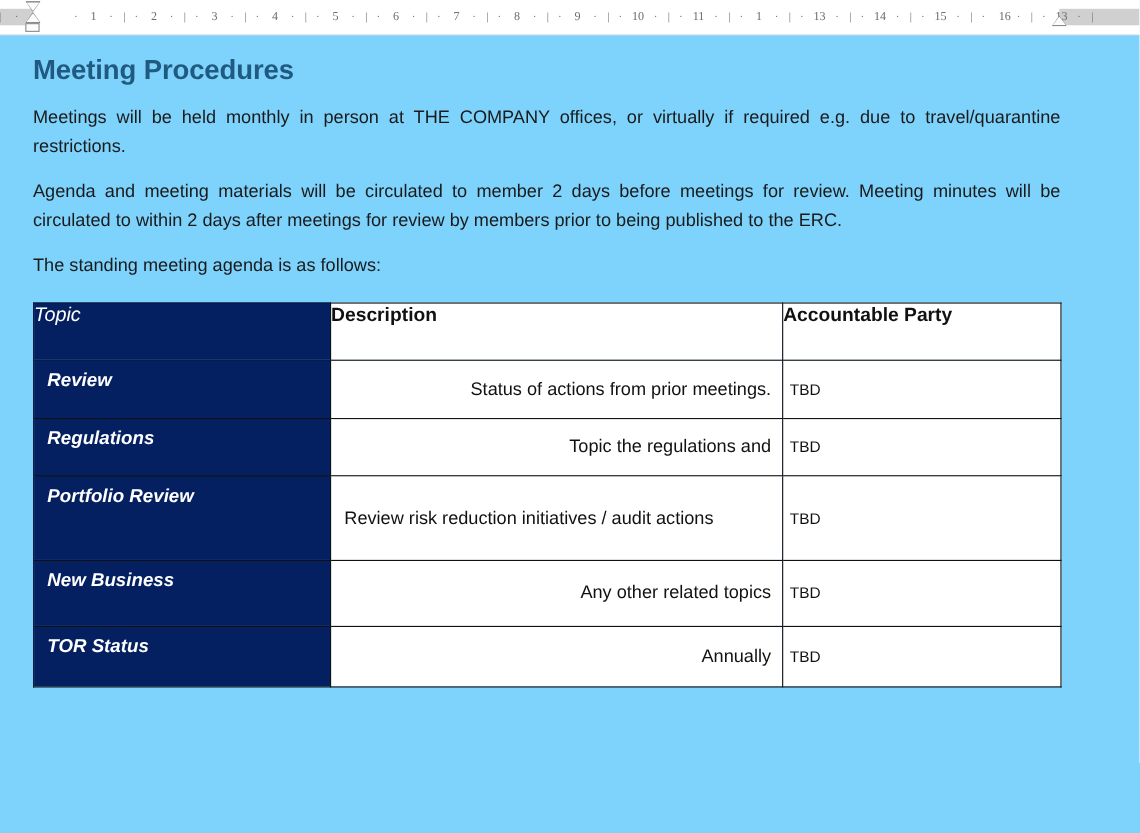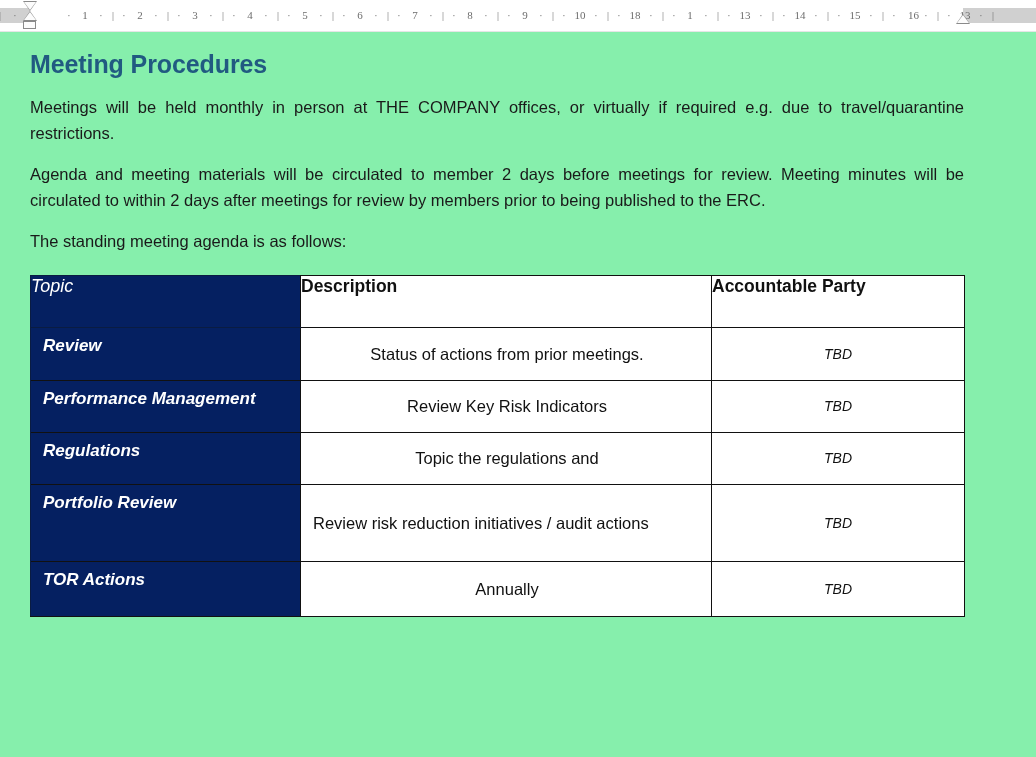--- a/index.html
+++ b/index.html
@@ -101,21 +101,21 @@
     width: 12px; height: 8px;
     clip-path: polygon(50% 0, 100% 100%, 0 100%);
     background: #fcfcfc;
   }
 
   
   .page {
     position: relative;
     width: 1036px;
     height: 726px;
-    background: #86efac;
+    background: #7dd3fc;
     box-sizing: border-box;
     padding: 0;
   }
   .content {
     position: absolute;
     left: 30px;
     top: 0;
     width: 934px;
   }
 
@@ -207,28 +207,26 @@
     color: #111111;
     font-size: 16.5px;
     line-height: 26px;
     padding: 0 10px 0 12px;
     border: 1px solid #111111;
     border-top-color: #3a3a3a;
     vertical-align: middle;
     text-align: justify;
     text-justify: inter-word;
   }
-  td.desc-cell.no-justify { text-align: center; }
+  td.desc-cell.no-justify { text-align: right; }
 
   td.party-cell {
     background: #ffffff;
     color: #111111;
     font-size: 14px;
-    font-style: italic;
-    text-align: center;
     vertical-align: middle;
     border: 1px solid #111111;
     padding: 0 6px;
   }
 
   
   tr.r-actions td   { height: 53px; }
   tr.r-perf td      { height: 52px; }
   tr.r-regs td      { height: 52px; }
   tr.r-portfolio td { height: 77px; }
@@ -279,21 +277,21 @@
       <div class="tick dot" style="left: 486px;">·</div>
       <div class="tick bar" style="left: 498px;">|</div>
       <div class="tick num" style="left: 525px;">9</div>
       <div class="tick dot" style="left: 509px;">·</div>
       <div class="tick dot" style="left: 541px;">·</div>
       <div class="tick bar" style="left: 553px;">|</div>
       <div class="tick num" style="left: 580px;">10</div>
       <div class="tick dot" style="left: 564px;">·</div>
       <div class="tick dot" style="left: 596px;">·</div>
       <div class="tick bar" style="left: 608px;">|</div>
-      <div class="tick num" style="left: 635px;">18</div>
+      <div class="tick num" style="left: 635px;">11</div>
       <div class="tick dot" style="left: 619px;">·</div>
       <div class="tick dot" style="left: 651px;">·</div>
       <div class="tick bar" style="left: 663px;">|</div>
       <div class="tick num" style="left: 690px;">1</div>
       <div class="tick dot" style="left: 674px;">·</div>
       <div class="tick dot" style="left: 706px;">·</div>
       <div class="tick bar" style="left: 718px;">|</div>
       <div class="tick num" style="left: 745px;">13</div>
       <div class="tick dot" style="left: 729px;">·</div>
       <div class="tick dot" style="left: 761px;">·</div>
@@ -349,37 +347,37 @@
           <th class="th-plain">Description</th>
           <th class="th-plain">Accountable Party</th>
         </tr>
       </thead>
       <tbody>
         <tr class="r-actions">
           <td class="topic-cell">Review</td>
           <td class="desc-cell no-justify">Status of actions from prior meetings.</td>
           <td class="party-cell">TBD</td>
         </tr>
-        <tr class="r-perf">
-          <td class="topic-cell">Performance Management</td>
-          <td class="desc-cell no-justify">Review Key Risk Indicators</td>
-          <td class="party-cell">TBD</td>
-        </tr>
         <tr class="r-regs">
           <td class="topic-cell">Regulations</td>
           <td class="desc-cell no-justify">Topic the regulations and</td>
           <td class="party-cell">TBD</td>
         </tr>
         <tr class="r-portfolio">
           <td class="topic-cell">Portfolio Review</td>
           <td class="desc-cell">Review risk reduction initiatives / audit actions</td>
           <td class="party-cell">TBD</td>
         </tr>
+        <tr class="r-newbiz">
+          <td class="topic-cell">New Business</td>
+          <td class="desc-cell no-justify">Any other related topics</td>
+          <td class="party-cell">TBD</td>
+        </tr>
         <tr class="r-tor last-row">
-          <td class="topic-cell">TOR Actions</td>
+          <td class="topic-cell">TOR Status</td>
           <td class="desc-cell no-justify">Annually</td>
           <td class="party-cell">TBD</td>
         </tr>
       </tbody>
     </table>
 
   </div>
 </div>
 
 </body></html>

